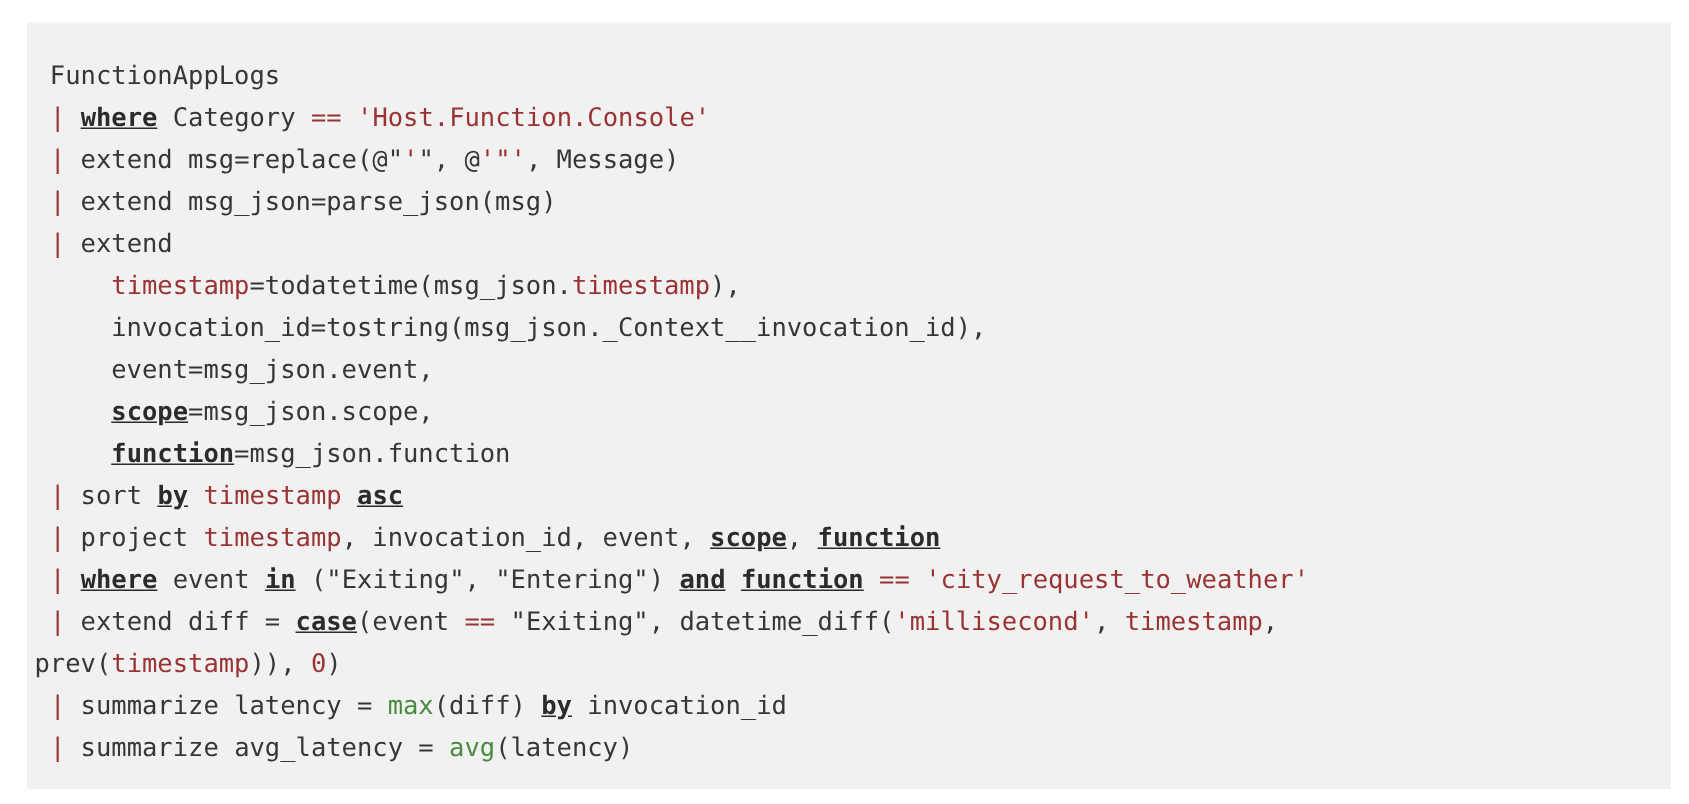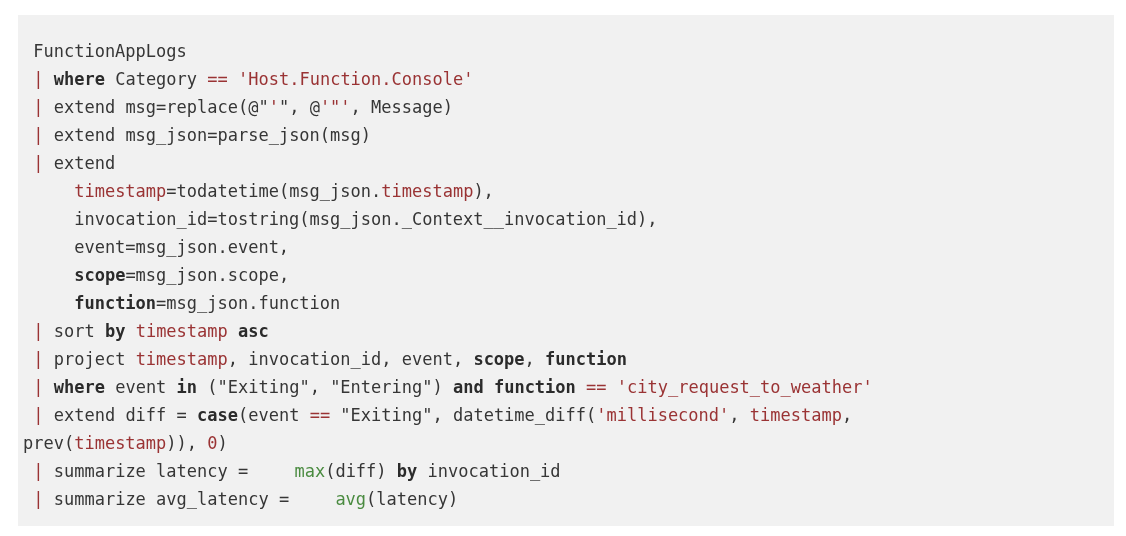--- a/index.html
+++ b/index.html
@@ -32,24 +32,24 @@
     margin: 0;
     padding: 22px 8px 13px 5px;
     font-family: "DejaVu Sans Mono", monospace;
     font-size: 17px;
     line-height: 28px;
     color: var(--tok-plain, #363636);
     white-space: pre;
   }
   .code-line { display: block; }
   .tok-p  { color: var(--tok-plain, #363636); }
-  .tok-k  { color: var(--tok-keyword, #2b2b2b); font-weight: bold; }
+  .tok-k  { color: var(--tok-keyword, #2b2b2b); font-weight: bold; text-decoration: underline; }
   .tok-r  { color: var(--tok-red, #9a3334); }
   .tok-rb { color: var(--tok-red, #9a3334); font-weight: normal; }
-  .tok-g  { color: var(--tok-green, #4a8b40); margin-left: 36px; }
+  .tok-g  { color: var(--tok-green, #4a8b40); }
 </style>
 </head>
 <body>
 
 <div class="page">
   <div class="code-panel">
     <pre class="code" id="code-pre"><span class="code-line"><span class="tok-p"> FunctionAppLogs</span></span><span class="code-line"><span class="tok-p"> </span><span class="tok-r">|</span><span class="tok-p"> </span><span class="tok-k">where</span><span class="tok-p"> Category </span><span class="tok-r">==</span><span class="tok-p"> </span><span class="tok-r">'Host.Function.Console'</span></span><span class="code-line"><span class="tok-p"> </span><span class="tok-r">|</span><span class="tok-p"> extend msg=replace(@"</span><span class="tok-r">'</span><span class="tok-p">", @</span><span class="tok-r">'"'</span><span class="tok-p">, Message)</span></span><span class="code-line"><span class="tok-p"> </span><span class="tok-r">|</span><span class="tok-p"> extend msg_json=parse_json(msg)</span></span><span class="code-line"><span class="tok-p"> </span><span class="tok-r">|</span><span class="tok-p"> extend</span></span><span class="code-line"><span class="tok-p">     </span><span class="tok-rb">timestamp</span><span class="tok-p">=todatetime(msg_json.</span><span class="tok-rb">timestamp</span><span class="tok-p">),</span></span><span class="code-line"><span class="tok-p">     invocation_id=tostring(msg_json._Context__invocation_id),</span></span><span class="code-line"><span class="tok-p">     event=msg_json.event,</span></span><span class="code-line"><span class="tok-p">     </span><span class="tok-k">scope</span><span class="tok-p">=msg_json.scope,</span></span><span class="code-line"><span class="tok-p">     </span><span class="tok-k">function</span><span class="tok-p">=msg_json.function</span></span><span class="code-line"><span class="tok-p"> </span><span class="tok-r">|</span><span class="tok-p"> sort </span><span class="tok-k">by</span><span class="tok-p"> </span><span class="tok-rb">timestamp</span><span class="tok-p"> </span><span class="tok-k">asc</span></span><span class="code-line"><span class="tok-p"> </span><span class="tok-r">|</span><span class="tok-p"> project </span><span class="tok-rb">timestamp</span><span class="tok-p">, invocation_id, event, </span><span class="tok-k">scope</span><span class="tok-p">, </span><span class="tok-k">function</span></span><span class="code-line"><span class="tok-p"> </span><span class="tok-r">|</span><span class="tok-p"> </span><span class="tok-k">where</span><span class="tok-p"> event </span><span class="tok-k">in</span><span class="tok-p"> ("Exiting", "Entering") </span><span class="tok-k">and</span><span class="tok-p"> </span><span class="tok-k">function</span><span class="tok-p"> </span><span class="tok-r">==</span><span class="tok-p"> </span><span class="tok-r">'city_request_to_weather'</span></span><span class="code-line"><span class="tok-p"> </span><span class="tok-r">|</span><span class="tok-p"> extend diff = </span><span class="tok-k">case</span><span class="tok-p">(event </span><span class="tok-r">==</span><span class="tok-p"> "Exiting", datetime_diff(</span><span class="tok-r">'millisecond'</span><span class="tok-p">, </span><span class="tok-rb">timestamp</span><span class="tok-p">,</span></span><span class="code-line"><span class="tok-p">prev(</span><span class="tok-rb">timestamp</span><span class="tok-p">)), </span><span class="tok-r">0</span><span class="tok-p">)</span></span><span class="code-line"><span class="tok-p"> </span><span class="tok-r">|</span><span class="tok-p"> summarize latency = </span><span class="tok-g">max</span><span class="tok-p">(diff) </span><span class="tok-k">by</span><span class="tok-p"> invocation_id</span></span><span class="code-line"><span class="tok-p"> </span><span class="tok-r">|</span><span class="tok-p"> summarize avg_latency = </span><span class="tok-g">avg</span><span class="tok-p">(latency)</span></span></pre>
   </div>
 </div>
 

